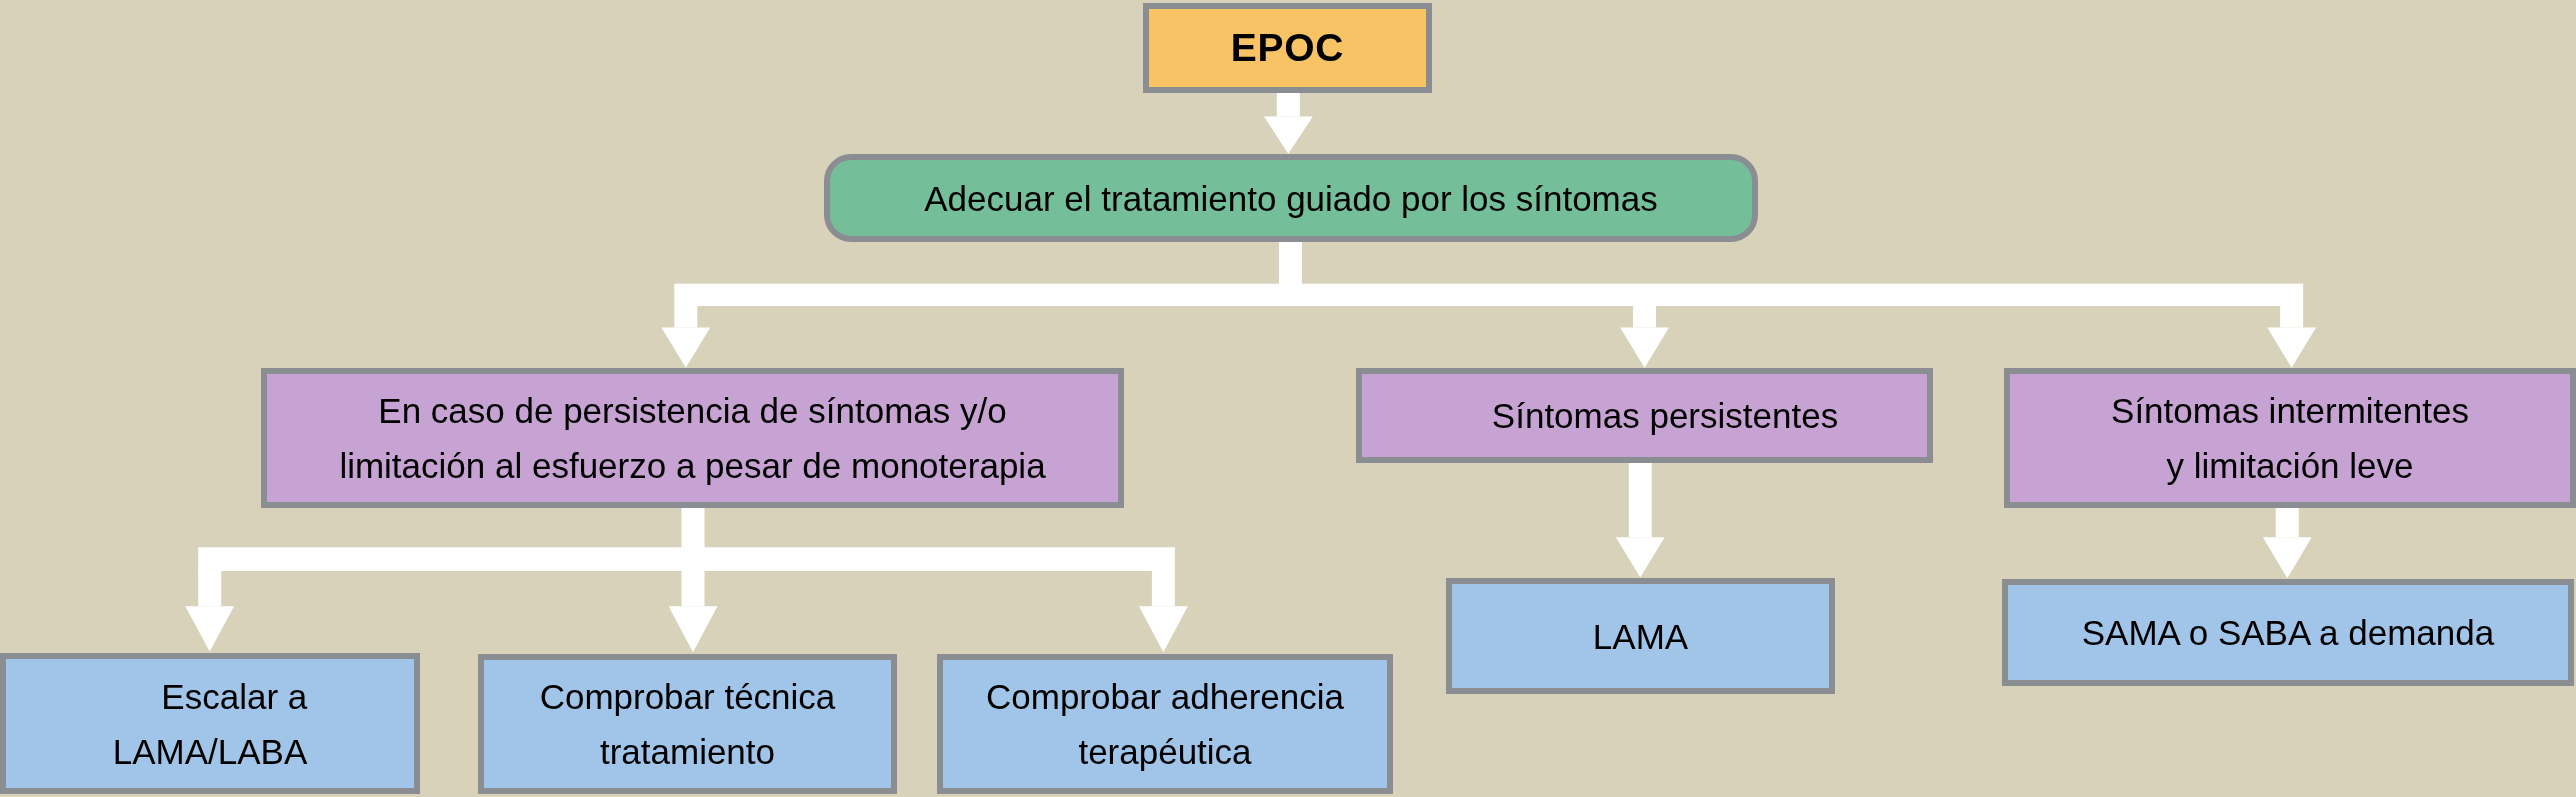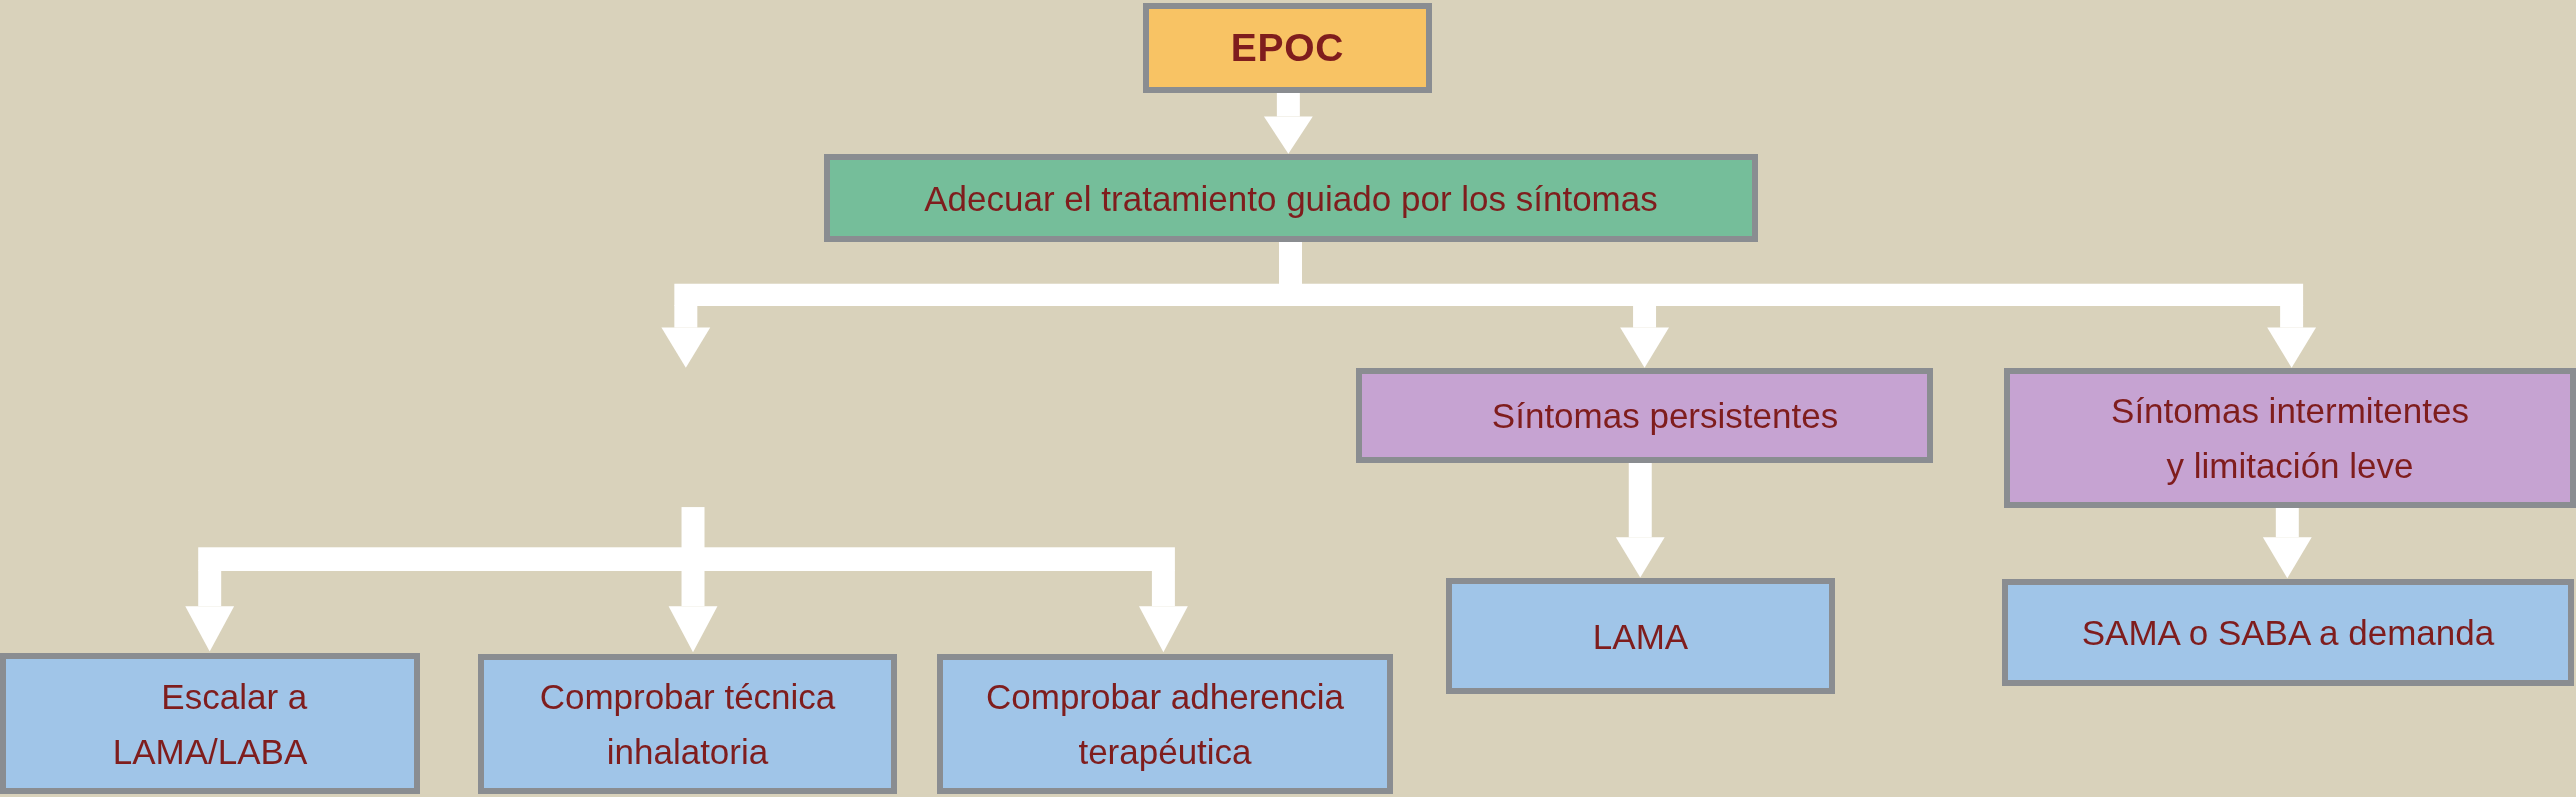--- a/index.html
+++ b/index.html
@@ -28,21 +28,21 @@
     display: block;
   }
   .node {
     position: absolute;
     box-sizing: border-box;
     border: 6.5px solid #8A8D91;
     display: flex;
     align-items: center;
     justify-content: center;
     text-align: center;
-    color: #7f1d1d;
+    color: #000000;
     font-size: 35px;
     line-height: 55px;
     z-index: 2;
   }
   .node span {
     white-space: pre-line;
     display: block;
   }
   .node.start {
     background: #F8C364;
@@ -98,42 +98,46 @@
         <rect x="3169" y="706" width="32" height="42"></rect>
         <polygon points="3151,748 3219,748 3185,805"></polygon>
       </g>
     </g>
   </svg>
 
   <div class="node start" style="left:1143px; top:2.9px; width:289px; height:90px;">
     <span>EPOC</span>
   </div>
 
-  <div class="node action" style="left:824px; top:154px; width:934px; height:88px;">
+  <div class="node action" style="left:824px; top:154px; width:934px; height:88px;border-radius:27px;">
     <span>Adecuar el tratamiento guiado por los síntomas</span>
   </div>
 
+  <div class="node condition" style="left:261px; top:368px; width:863px; height:140px;">
+    <span>En caso de persistencia de síntomas y/o
+limitación al esfuerzo a pesar de monoterapia</span>
+  </div>
 
   <div class="node condition" style="left:1356px; top:368px; width:577px; height:95px;padding-left:41px;">
     <span>Síntomas persistentes</span>
   </div>
 
   <div class="node condition" style="left:2004px; top:368px; width:572px; height:140px;">
     <span>Síntomas intermitentes
 y limitación leve</span>
   </div>
 
   <div class="node treatment" style="left:0px; top:653px; width:420px; height:141px;text-align:right;">
     <span>Escalar a
 LAMA/LABA</span>
   </div>
 
   <div class="node treatment" style="left:478px; top:654px; width:419px; height:140px;">
     <span>Comprobar técnica
-inhalatoria</span>
+tratamiento</span>
   </div>
 
   <div class="node treatment" style="left:937px; top:654px; width:456px; height:140px;">
     <span>Comprobar adherencia
 terapéutica</span>
   </div>
 
   <div class="node treatment" style="left:1446px; top:578px; width:389px; height:116px;">
     <span>LAMA</span>
   </div>

